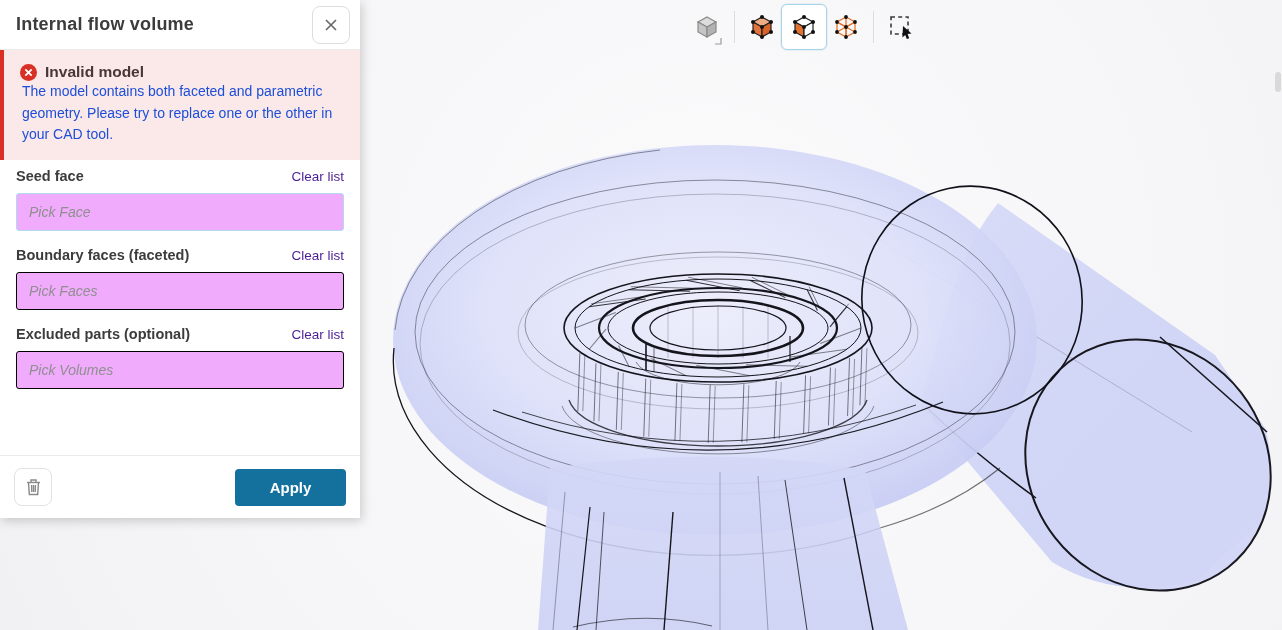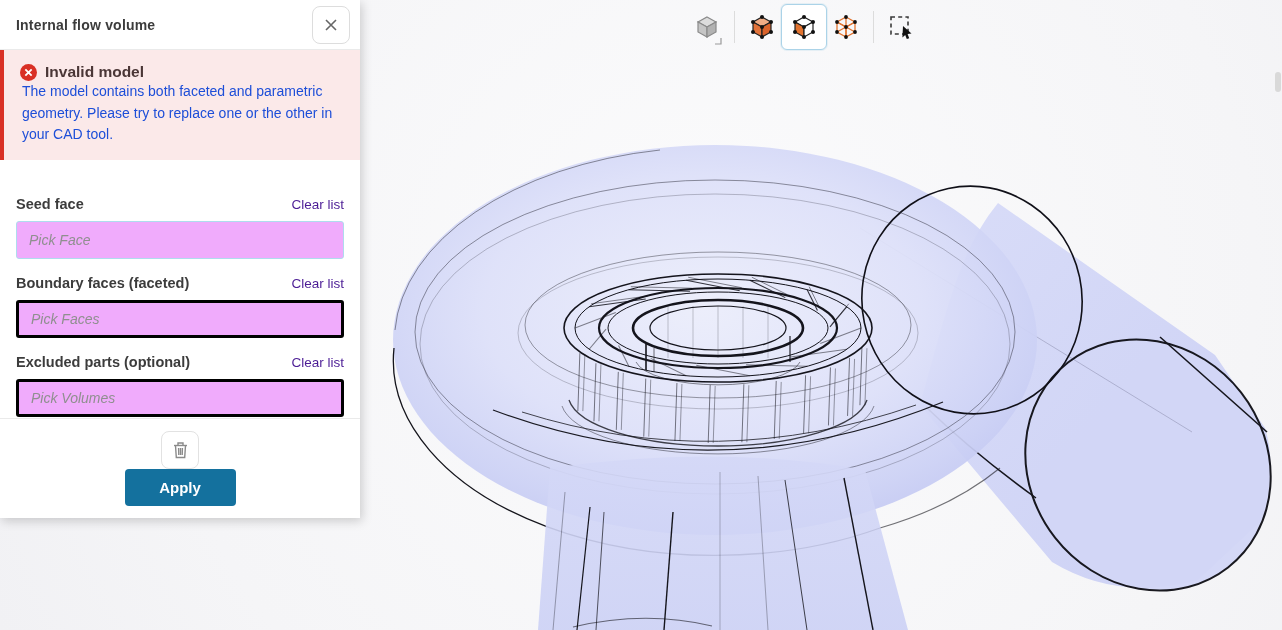--- a/index.html
+++ b/index.html
@@ -23,45 +23,45 @@
   .tb-btn.selected { background:#ffffff; border-color:#abd3e8; width:46px; height:46px;
     box-shadow:0 0 0 1px rgba(171,211,232,.25); }
   .tb-sep { width:1px; height:32px; background:#dcdcdc; margin:0 8px; }
   .dd-corner { position:absolute; right:3px; bottom:3px; }
 
   
   .panel { position:absolute; left:0; top:0; width:360px; height:518px; background:#ffffff;
     box-shadow:2px 3px 10px rgba(0,0,0,.18); display:flex; flex-direction:column; z-index:5; }
   .panel-header { height:50px; flex:0 0 auto; border-bottom:1px solid #eaeaea;
     display:flex; align-items:center; justify-content:space-between; padding:0 10px 0 16px; }
-  .panel-title { font-size:14px; font-weight:700; color:#3c3c3c; letter-spacing:.2px; }
+  .panel-title { font-size:18px; font-weight:700; color:#3c3c3c; letter-spacing:.2px; }
   .close-btn { width:38px; height:38px; border:1px solid #ddd; border-radius:8px; background:#fff;
     display:flex; align-items:center; justify-content:center; cursor:pointer; }
 
   .error-banner { background:#fbe9e9; border-left:4px solid #d93025; padding:13px 16px 14px 16px; }
   .error-title-row { display:flex; align-items:center; gap:8px; }
   .error-badge { width:17px; height:17px; border-radius:50%; background:#d93025; flex:0 0 auto;
     display:flex; align-items:center; justify-content:center; }
   .error-title { font-size:15.5px; font-weight:700; color:#4a3636; }
   .error-msg { font-size:14px; color:#1d4ed8; line-height:1.55; padding-left:2px; }
 
   .fields { padding:6px 16px 0 16px; }
   .field-head { display:flex; justify-content:space-between; align-items:baseline; margin:16px 0 9px; }
-  .field-head:first-child { margin-top:30px; }
+  .field-head:first-child { margin-top:2px; }
   .field-label { font-size:14.5px; font-weight:700; color:#3c3c3c; }
   .clear-link { font-size:13.5px; color:#4c1d95; text-decoration:none; cursor:pointer; }
   .pick-input { width:100%; height:38px; border-radius:3px; padding:0 12px;
     font-family:"Liberation Sans", sans-serif; font-size:14px; font-style:italic; color:#555;
     background:#f0abfc; outline:none; }
   .pick-input::placeholder { color:#8f8f8f; font-style:italic; opacity:1; }
   .pick-input.b-blue { border:1px solid #aedcee; }
-  .pick-input.b-pink { border:3px solid #000000; }
+  .pick-input.b-pink { border:1px solid #000000; }
 
   .panel-footer { margin-top:auto; border-top:1px solid #eaeaea; padding:12px 14px;
-    display:flex; justify-content:space-between; align-items:center;flex-direction:column; }
+    display:flex; justify-content:space-between; align-items:center; }
   .trash-btn { width:38px; height:38px; border:1px solid #e2e2e2; border-radius:8px; background:#fff;
     display:flex; align-items:center; justify-content:center; cursor:pointer; }
   .apply-btn { width:111px; height:37px; background:#14719e; border:none; border-radius:4px;
     color:#fff; font-family:"Liberation Sans", sans-serif; font-size:15px; font-weight:700; cursor:pointer; }
 </style>
 </head>
 <body>
 
 <div class="viewport">
   <svg width="922" height="630" viewBox="0 0 922 630">

